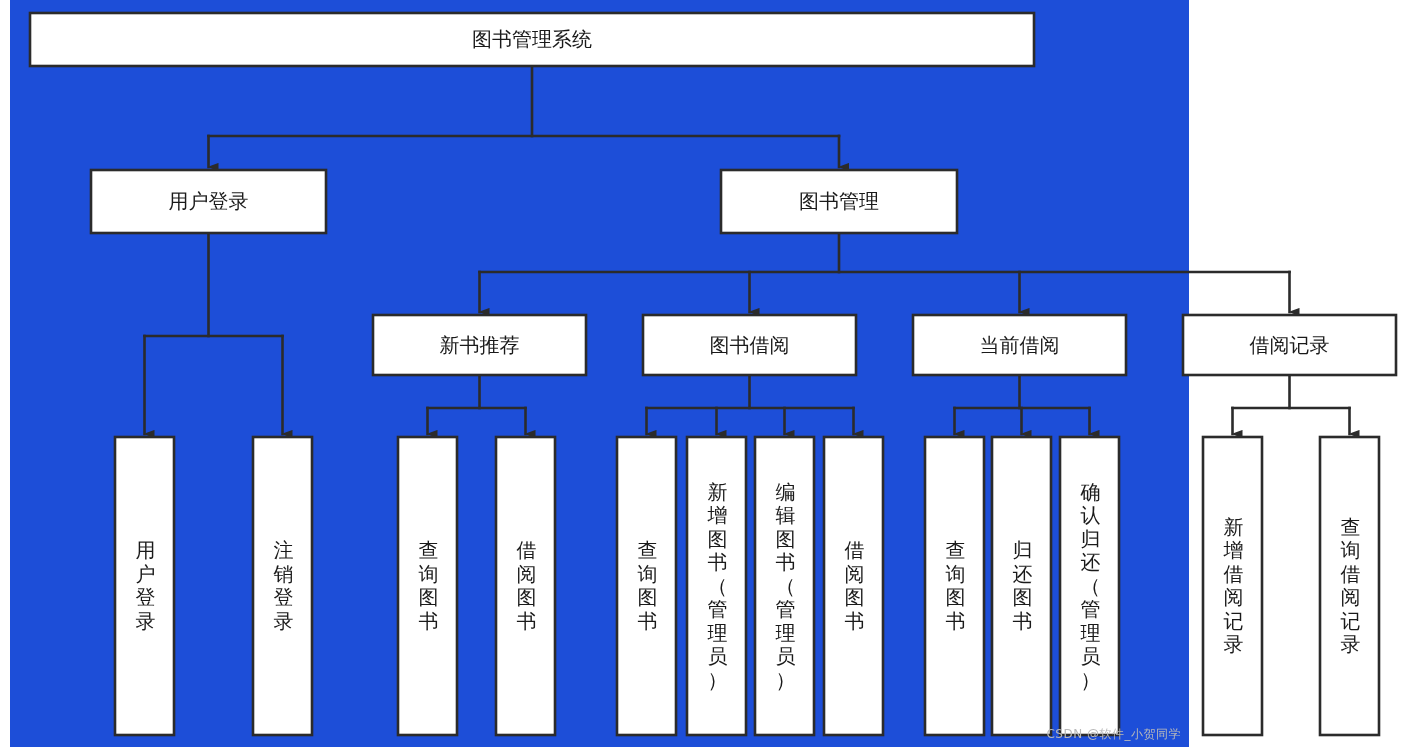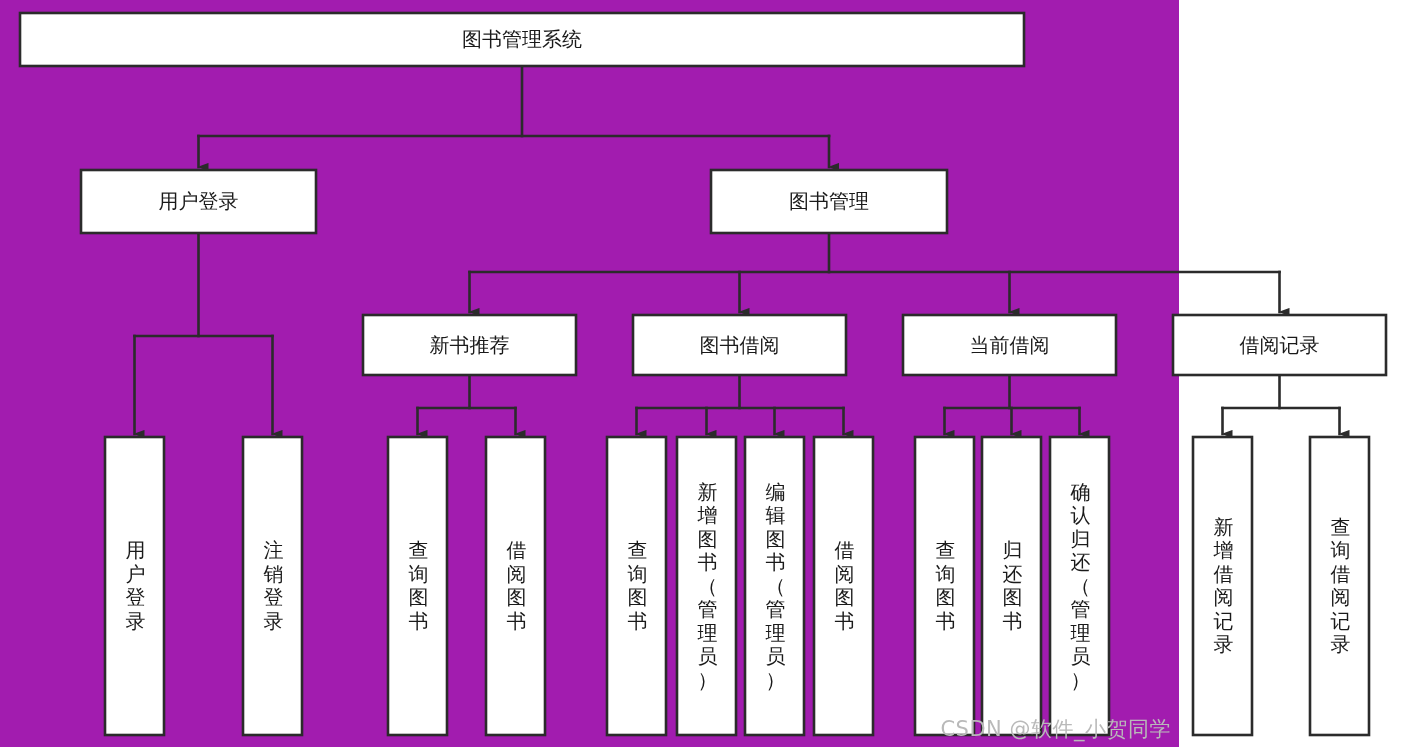--- a/index.html
+++ b/index.html
@@ -1,36 +1,36 @@
 <!DOCTYPE html>
 <html><head>
 <meta charset="utf-8">
 <style>
   html,body{margin:0;padding:0;background:#ffffff;}
   body{
     width:1405px;height:747px;
     font-family:"DejaVu Sans","Liberation Sans",sans-serif;
     overflow:hidden;
   }
-  #diagram-root{position:relative;width:1179px;height:747px;background:#a21caf;}
+  #diagram-root{position:relative;width:1179px;height:747px;background:#1d4ed8;margin-left:10px;}
   svg#tree{position:absolute;left:0;top:0;width:1405px;height:747px;display:block;}
   .node-rect{fill:#ffffff;stroke:#2b2b2b;stroke-width:2.6;}
   .edge{stroke:#2b2b2b;stroke-width:2.6;fill:none;stroke-linecap:square;}
   .node-label{
     font-family:"DejaVu Sans","Liberation Sans",sans-serif;
     fill:#1a1a1a;font-size:20px;text-anchor:middle;dominant-baseline:middle;
   }
   .node-label-v{
     font-family:"DejaVu Sans","Liberation Sans",sans-serif;
     fill:#1a1a1a;font-size:20px;text-anchor:middle;
   }
   .watermark{
     position:absolute;right:8px;bottom:4px;
     font-family:"DejaVu Sans","Liberation Sans",sans-serif;
-    font-size:21px;color:#b9b9b9;white-space:nowrap;letter-spacing:.5px;
+    font-size:12px;color:#b9b9b9;white-space:nowrap;letter-spacing:.5px;
     user-select:none;
     text-align:center;
   }
 </style>
 </head>
 <body>
 
 <div id="diagram-root">
   <svg id="tree" viewBox="0 0 1405 747" xmlns="http://www.w3.org/2000/svg">
     <defs>

